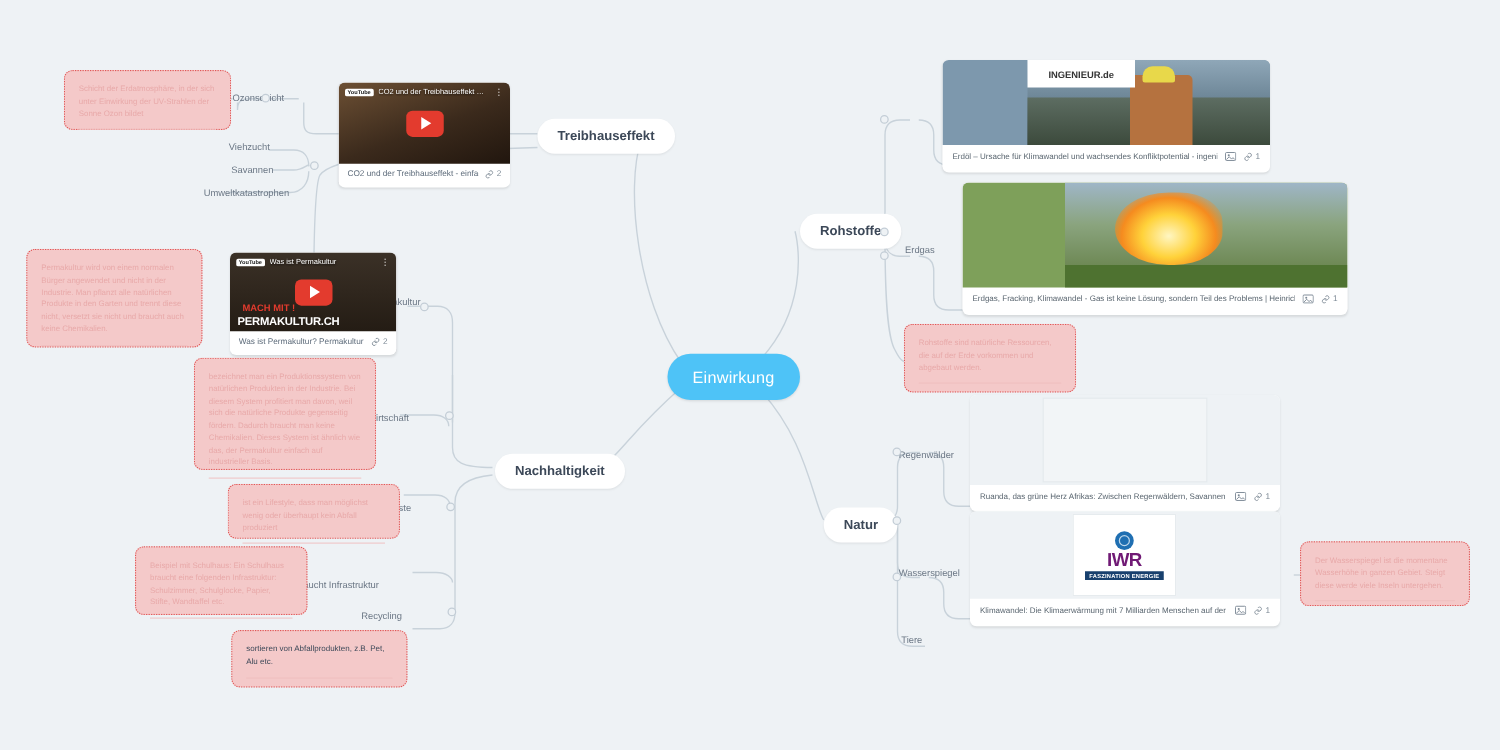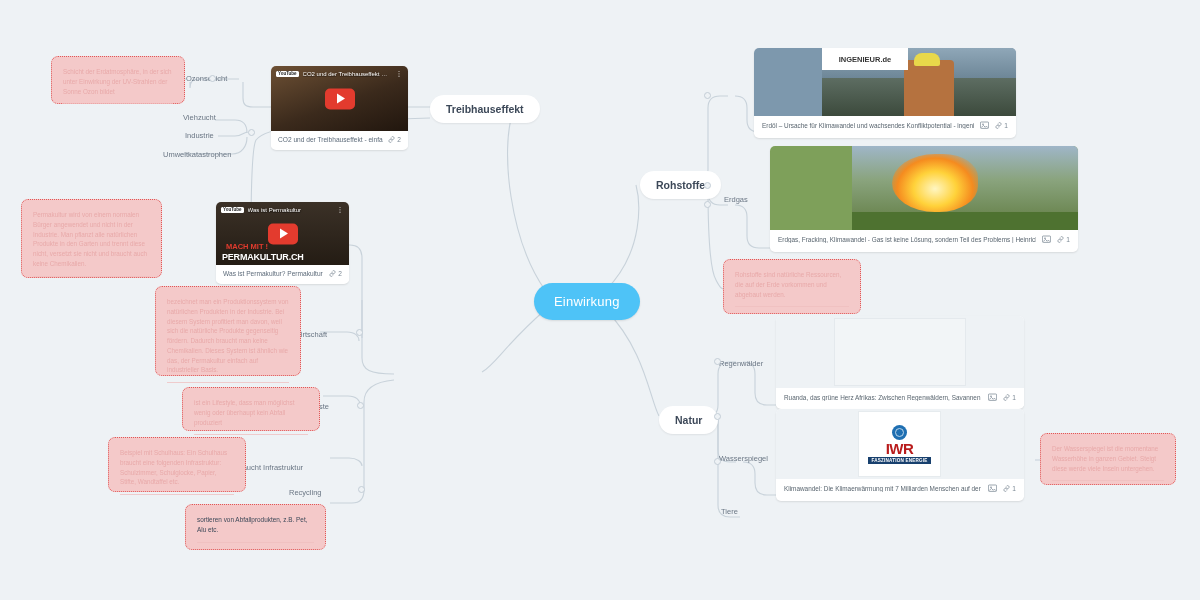--- a/index.html
+++ b/index.html
@@ -152,35 +152,38 @@
     </g>
   </svg>
 
   <div class="root-node" style="left:534px; top:283px;">
     <span>Einwirkung</span>
   </div>
 
   <div class="main-node" style="left:430px; top:95px;">
     <span>Treibhauseffekt</span>
   </div>
+  <div class="main-node" style="left:396px; top:363px;">
+    <span>Nachhaltigkeit</span>
+  </div>
   <div class="main-node" style="left:640px; top:171px;">
     <span>Rohstoffe</span>
   </div>
   <div class="main-node" style="left:659px; top:406px;">
     <span>Natur</span>
   </div>
 
   <div class="sub-node left" style="left:186px; top:75px;">
     <span>Ozonschicht</span>
   </div>
   <div class="sub-node left" style="left:183px; top:114px;">
     <span>Viehzucht</span>
   </div>
   <div class="sub-node left" style="left:185px; top:132px;">
-    <span>Industrie</span>
+    <span>Savannen</span>
   </div>
   <div class="sub-node left" style="left:123px; top:151px;padding-left:40px;">
     <span>Umweltkatastrophen</span>
   </div>
 
   <div class="sub-node left" style="left:296px; top:238px;">
     <span>Permakultur</span>
   </div>
   <div class="sub-node left" style="left:265px; top:331px;">
     <span>Agroforstwirtschaft</span>
@@ -281,21 +284,21 @@
           <svg width="7" height="7" viewBox="0 0 24 24" fill="none" stroke="#7b8894" stroke-width="2.4" stroke-linecap="round">
             <path d="M10 13a5 5 0 0 0 7 0l3-3a5 5 0 0 0-7-7l-1 1"></path>
             <path d="M14 11a5 5 0 0 0-7 0l-3 3a5 5 0 0 0 7 7l1-1"></path>
           </svg>
         </span>
         <span>2</span>
       </span>
     </div>
   </div>
 
-  <div class="media-card" style="left:184px; top:202px; width:133px; height:82px;margin-left:32px;">
+  <div class="media-card" style="left:184px; top:202px; width:133px; height:82px;">
     <div class="media-thumb" style="height:63px; background:linear-gradient(180deg,#3b3127 0%,#241c14 100%);">
       <div class="yt-bar">
         <span class="yt-logo">YouTube</span>
         <span class="yt-title">Was ist Permakultur</span>
         <span class="yt-kebab">⋮</span>
       </div>
       <div style="position:absolute;left:10px;bottom:14px;color:#e23b2e;font-size:7.5px;font-weight:bold;z-index:2;">MACH MIT !</div>
       <div style="position:absolute;left:6px;bottom:3px;color:#ffffff;font-size:9px;font-weight:bold;letter-spacing:-.2px;z-index:2;">PERMAKULTUR.CH</div>
       <div class="play-btn"></div>
     </div>
@@ -393,21 +396,21 @@
       </span>
     </div>
   </div>
 
   <div class="link-card" style="left:776px; top:409px; width:248px; height:92px;">
     <div class="link-thumb" style="height:70px; background:#eef2f5;">
       <div style="position:absolute; left:82px; top:2px; width:83px; height:66px; background:#ffffff; border:1px solid #e6ebee; display:flex; flex-direction:column; align-items:center; justify-content:center; gap:1px;">
         <div style="width:15px;height:15px;border-radius:50%;background:#1f6fb2;position:relative;">
           <div style="position:absolute;inset:3px;border:1px solid #bcd6ea;border-radius:50%;"></div>
         </div>
-        <div style="font-size:15px; font-weight:bold; color:#b91c1c; letter-spacing:-.5px; line-height:1;">IWR</div>
+        <div style="font-size:15px; font-weight:bold; color:#701a75; letter-spacing:-.5px; line-height:1;">IWR</div>
         <div style="font-size:4.6px; font-weight:bold; color:#ffffff; background:#18406e; padding:1px 3px; letter-spacing:.2px;">FASZINATION ENERGIE</div>
       </div>
     </div>
     <div class="link-foot">
       <span class="lf-title">Klimawandel: Die Klimaerwärmung mit 7 Milliarden Menschen auf der Erde</span>
       <span class="icon-img">
         <svg width="9" height="8" viewBox="0 0 24 20" fill="none" stroke="#7b8894" stroke-width="2">
           <rect x="1" y="2" width="22" height="17" rx="2.5"></rect>
           <circle cx="8" cy="8" r="2.2" fill="#7b8894" stroke="none"></circle>
           <path d="M3 17l6-6 5 5 3-3 4 4"></path>

